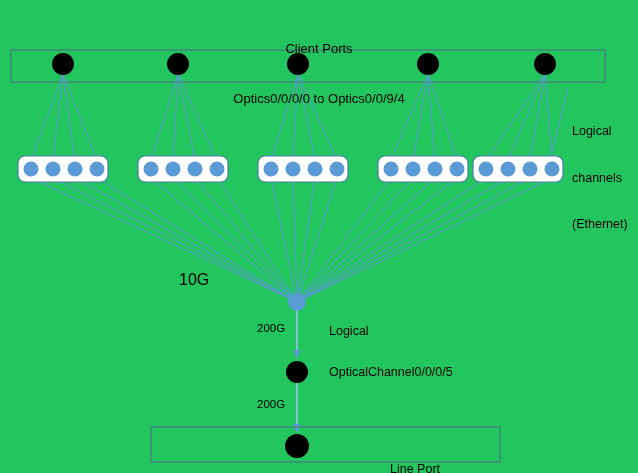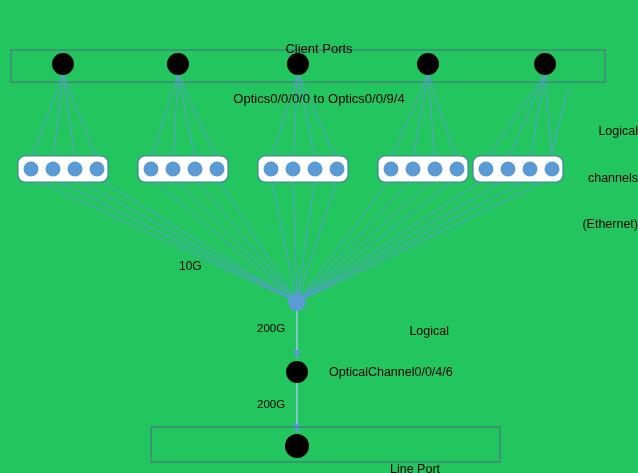--- a/index.html
+++ b/index.html
@@ -29,41 +29,41 @@
     color: #000000;
     font-family: "Liberation Sans", sans-serif;
     font-size: 12.5px;
     line-height: 15px;
     white-space: pre;
   }
   .dgm-label.center {
     text-align: center;
   }
   .dgm-label.left {
-    text-align: right;
+    text-align: left;
   }
   #title-block {
     left: 0;
     top: 8px;
     width: 638px;
     text-align: center;
     font-size: 13px;
     line-height: 16.5px;
   }
   #label-eth {
     left: 572px;
     top: 93px;
     width: 66px;
     font-size: 12.5px;
     line-height: 15.5px;
   }
   #label-10g {
     left: 179px;
-    top: 259px;
-    font-size: 12px;
+    top: 272px;
+    font-size: 16px;
   }
   #label-otn {
     left: 329px;
     top: 293px;
     width: 120px;
     font-size: 12.5px;
     line-height: 15.5px;
   }
   #label-200g-1 {
     left: 257px;
@@ -230,21 +230,21 @@
   </div>
 
   <div class="dgm-label left" id="label-10g">10G</div>
 
   <div class="dgm-label left" id="label-otn">
     <span class="lbl-line">Logical</span>
   </div>
 
   <div class="dgm-label left" id="label-200g-1">200G</div>
 
-  <div class="dgm-label left" id="label-och">OpticalChannel0/0/4/6</div>
+  <div class="dgm-label left" id="label-och">OpticalChannel0/0/0/5</div>
 
   <div class="dgm-label left" id="label-200g-2">200G</div>
 
   <div class="dgm-label center" id="label-lineport">
     <span class="lbl-line">Line Port</span>
     
   </div>
 
 </div>
 

